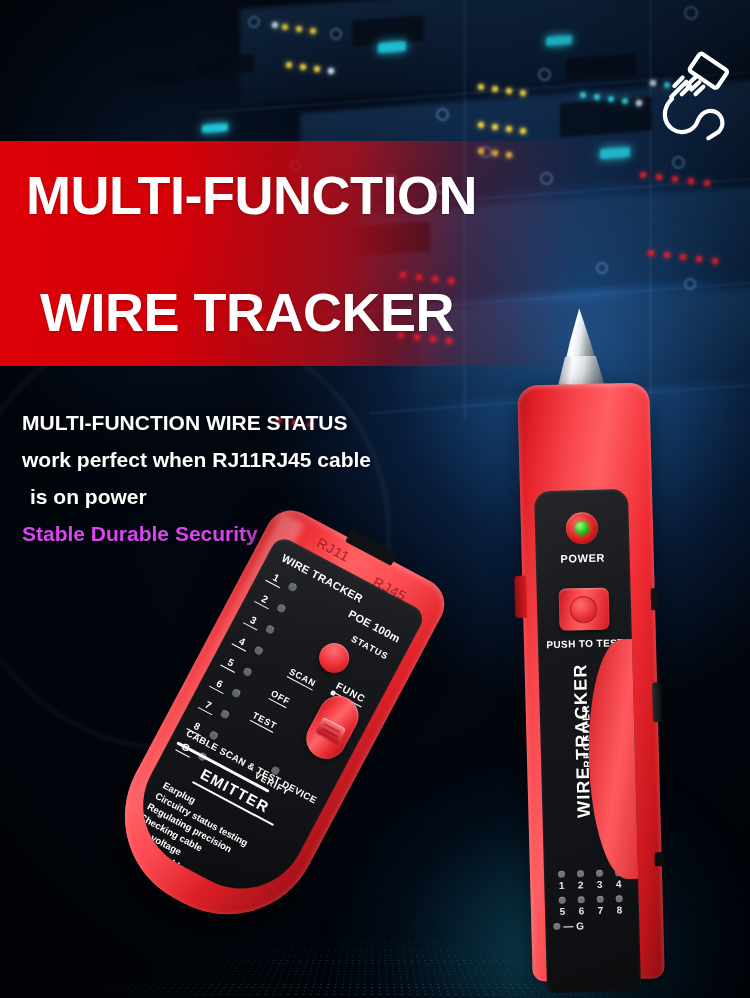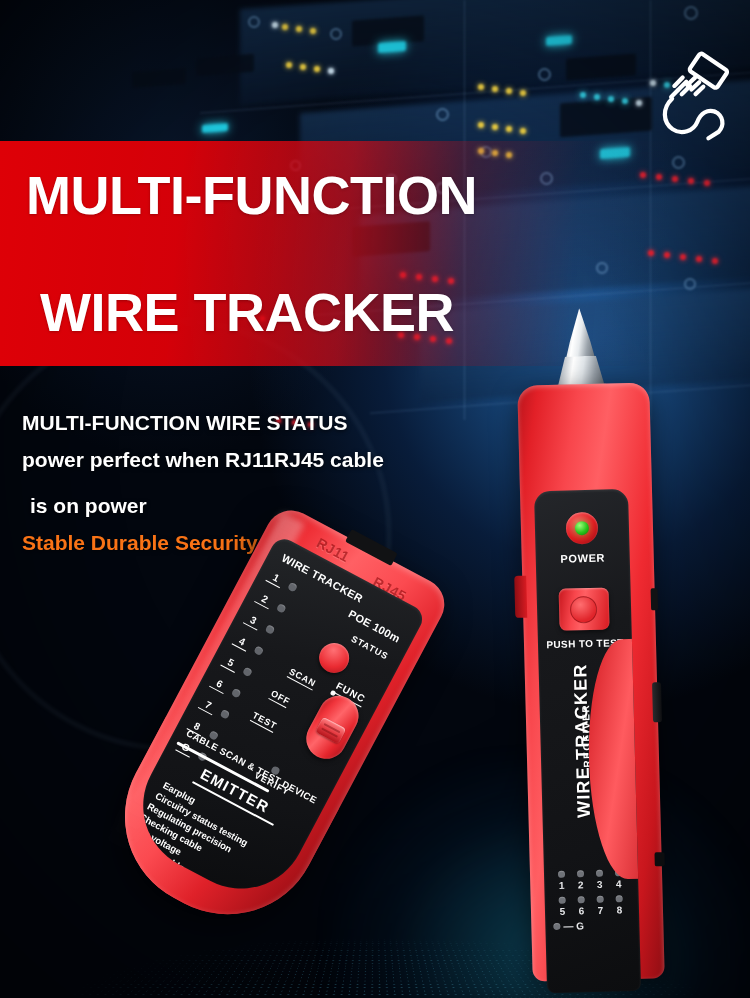--- a/index.html
+++ b/index.html
@@ -157,22 +157,22 @@
     left: 22px; top: 404px;
     z-index: 6;
     width: 420px;
   }
   .subtext .line {
     font-size: 21px; font-weight: 700; color: #ffffff;
     line-height: 37px;
     text-shadow: 0 1px 4px rgba(0,0,0,.75);
     white-space: nowrap;
   }
-  .subtext .line.indent { padding-left: 8px; margin-top: 9px; }
-  .subtext .line.accent { color: #f97316; text-shadow: 0 1px 4px rgba(0,0,0,.6); }
+  .subtext .line.indent { padding-left: 8px; }
+  .subtext .line.accent { color: #d946ef; text-shadow: 0 1px 4px rgba(0,0,0,.6); }
 
   
   .cable-icon {
     position: absolute;
     right: 14px; top: 50px;
     width: 92px; height: 92px;
     z-index: 7;
   }
 
   
@@ -603,21 +603,21 @@
     </g>
   </svg>
 
   <div class="banner">
     <div class="headline1">MULTI-FUNCTION</div>
     <div class="headline2">WIRE TRACKER</div>
   </div>
 
   <div class="subtext">
     <div class="line">MULTI-FUNCTION WIRE STATUS</div>
-    <div class="line">power perfect when RJ11RJ45 cable</div>
+    <div class="line">work perfect when RJ11RJ45 cable</div>
     <div class="line indent"> is on power</div>
     <div class="line accent">Stable Durable Security</div>
   </div>
 
   <div class="emitter">
     <div class="em-grip"></div>
     <div class="em-shell"></div>
     <div class="em-shell-hl"></div>
     <div class="em-socket"></div>
     <div class="em-top-strip">

